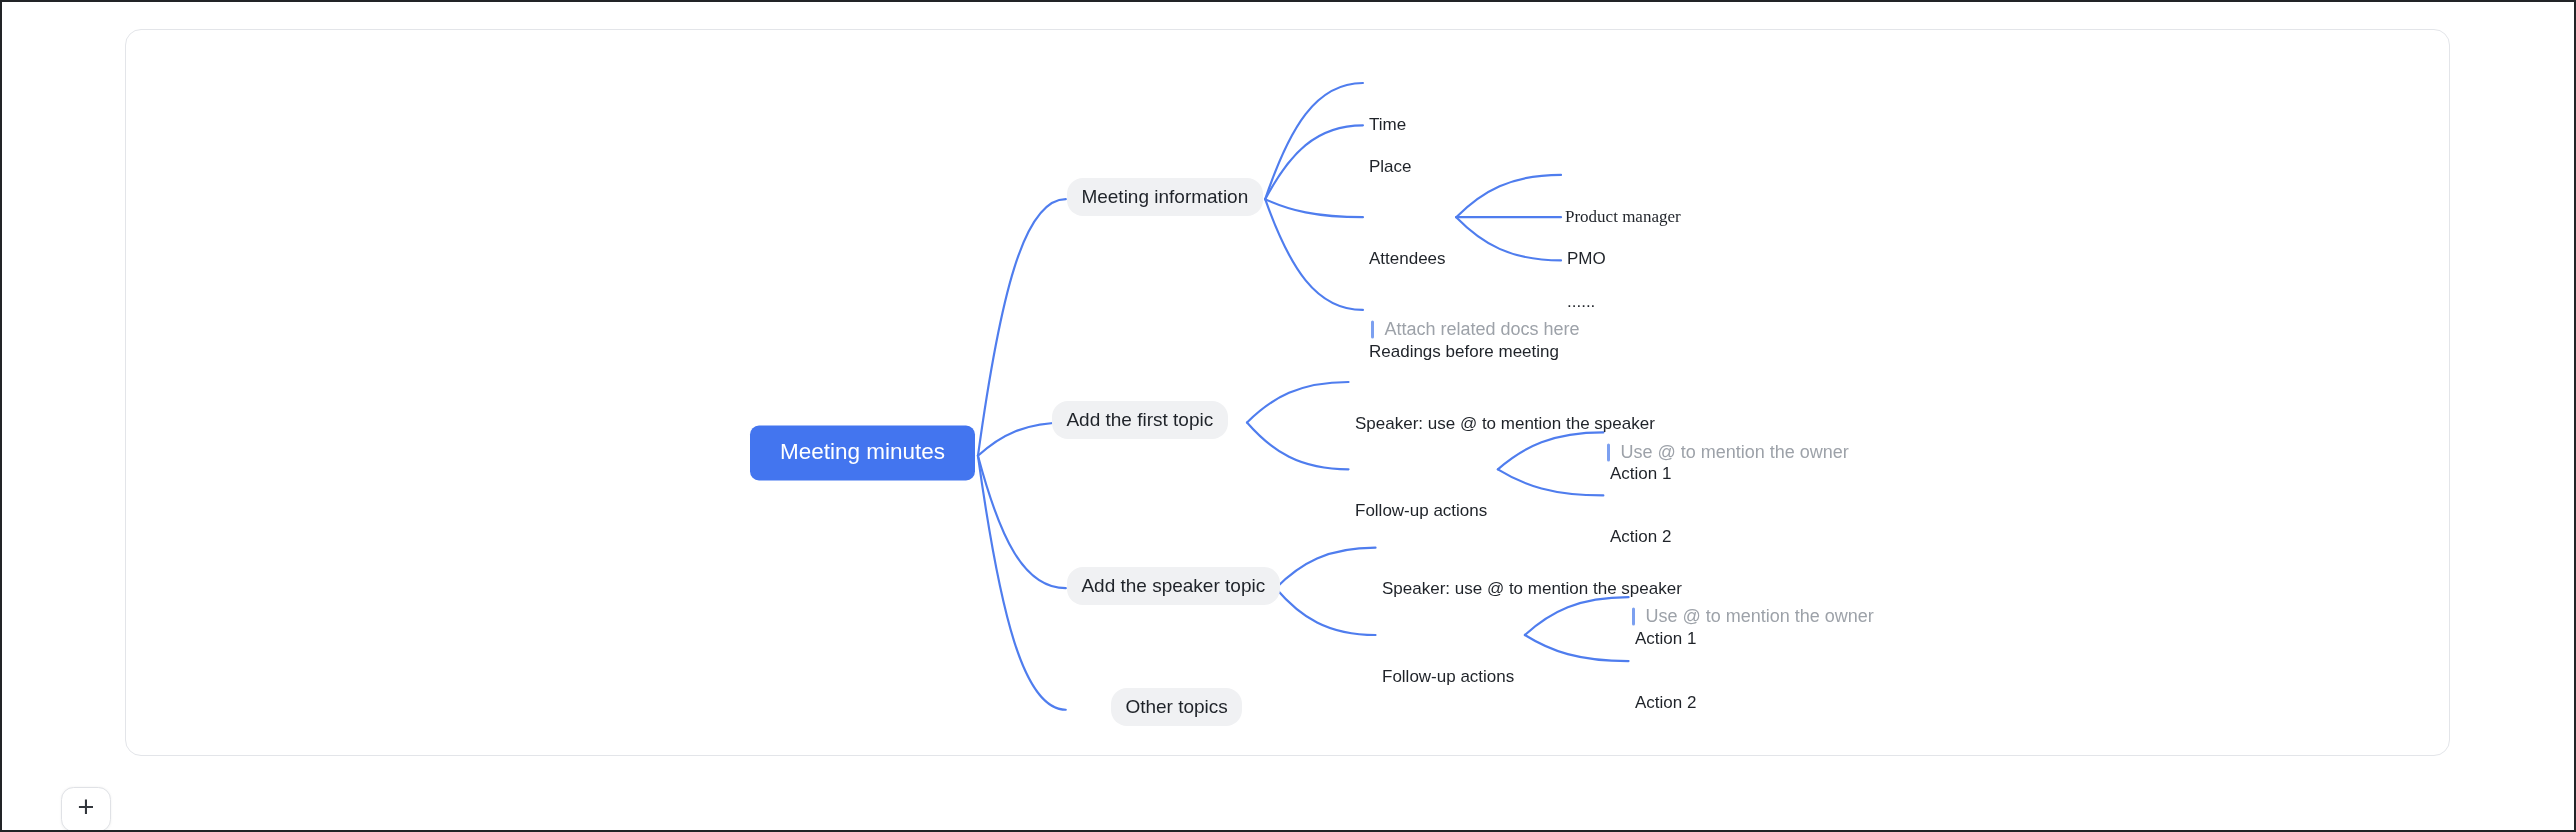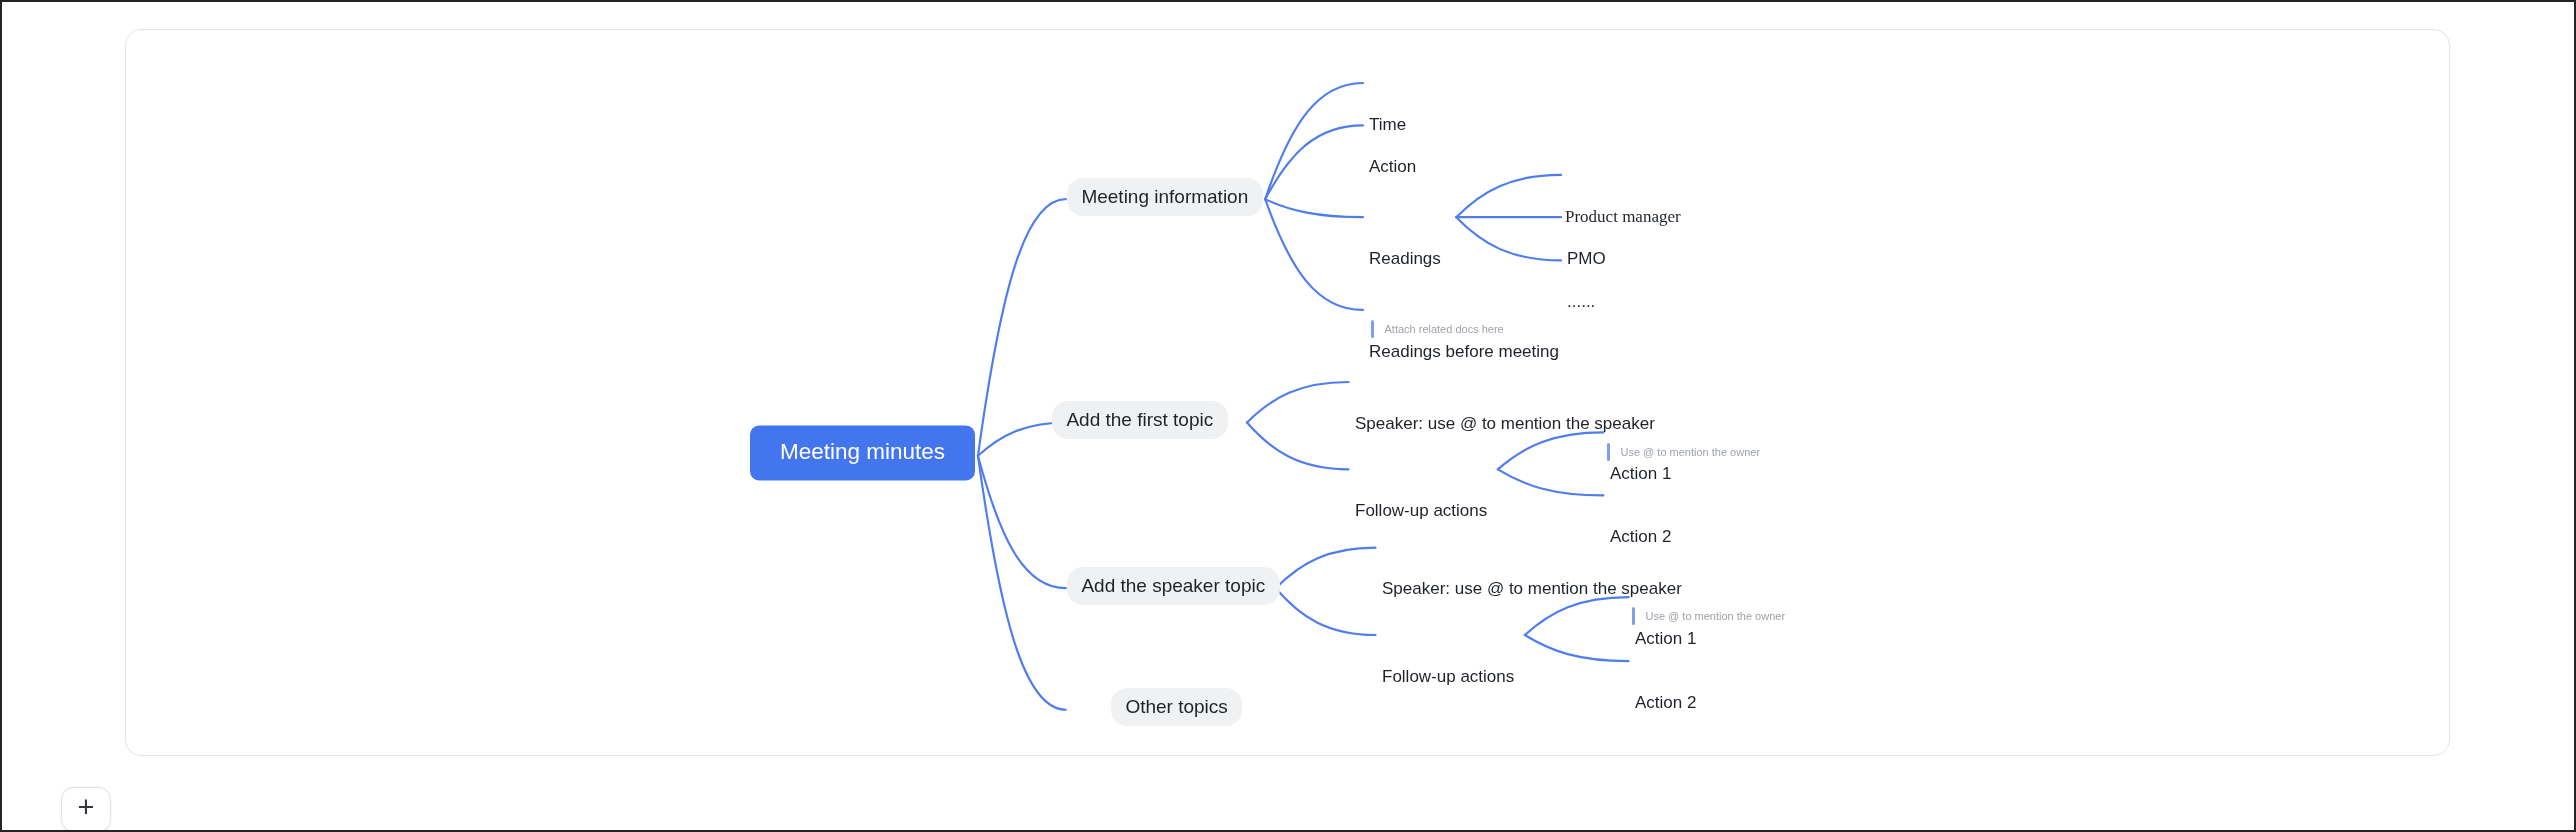--- a/index.html
+++ b/index.html
@@ -61,21 +61,21 @@
     align-items: center;
     gap: 10.8px;
   }
   .note-bar {
     display: inline-block;
     width: 2.7px; height: 18px;
     border-radius: 1.8px;
     background: var(--note-bar, #7ca0f0);
   }
   .note-text {
-    font-size: 11px;
+    font-size: 18px;
     color: var(--note-text, #9da2a9);
   }
 
   #add-button {
     position: absolute;
     left: 59px; top: 785px;
     width: 50px; height: 45px;
     background: #ffffff;
     border: 1.4px solid #e0e2e6;
     border-radius: 12.6px;
@@ -114,22 +114,22 @@
       <path d="M 1414.140625 651 C 1441.85546875 623.1, 1471.7875 606, 1525 606" fill="none" stroke="#4f7dee" stroke-width="2.4" stroke-linecap="round"></path>
       <path d="M 1414.140625 651 C 1441.85546875 683.24, 1471.7875 703, 1525 703" fill="none" stroke="#4f7dee" stroke-width="2.4" stroke-linecap="round"></path>
       <path d="M 1690.84375 703 C 1719.6328125 676.96, 1750.725 661, 1806 661" fill="none" stroke="#4f7dee" stroke-width="2.4" stroke-linecap="round"></path>
       <path d="M 1690.84375 703 C 1719.6328125 720.98, 1750.725 732, 1806 732" fill="none" stroke="#4f7dee" stroke-width="2.4" stroke-linecap="round"></path>
       <path d="M 1083.4375 504 C 1107.828125 678.84, 1134.17 786, 1181 786" fill="none" stroke="#4f7dee" stroke-width="2.4" stroke-linecap="round"></path>
     </svg>
   <div id="node-layer">
       <div class="node root" style="left: 748px; top: 451px;">Meeting minutes</div>
       <div class="node branch" style="left: 1065px; top: 195px;">Meeting information</div>
       <div class="node text" style="left: 1367px; top: 76px;">Time</div>
-      <div class="node text" style="left: 1367px; top: 118px;">Action</div>
-      <div class="node text" style="left: 1367px; top: 210px;">Readings</div>
+      <div class="node text" style="left: 1367px; top: 118px;">Place</div>
+      <div class="node text" style="left: 1367px; top: 210px;">Attendees</div>
       <div class="node text" style="left: 1563px; top: 168px; font-family: Liberation Serif, serif;">Product manager</div>
       <div class="node text" style="left: 1565px; top: 210px;">PMO</div>
       <div class="node text" style="left: 1565px; top: 253px;">......</div>
       <div class="node text" style="left: 1367px; top: 303px;">Readings before meeting</div>
       <div class="node note" style="left: 1369px; top: 327px;">
         <span class="note-bar"></span>
         <span class="note-text">Attach related docs here</span>
       </div>
       <div class="node branch" style="left: 1050px; top: 418px;">Add the first topic</div>
       <div class="node text" style="left: 1353px; top: 375px;">Speaker: use @ to mention the speaker</div>

